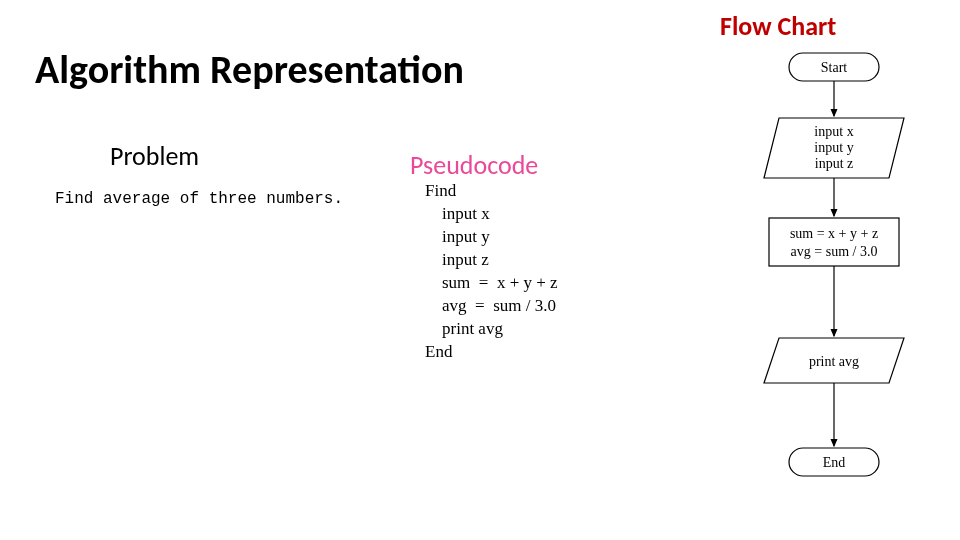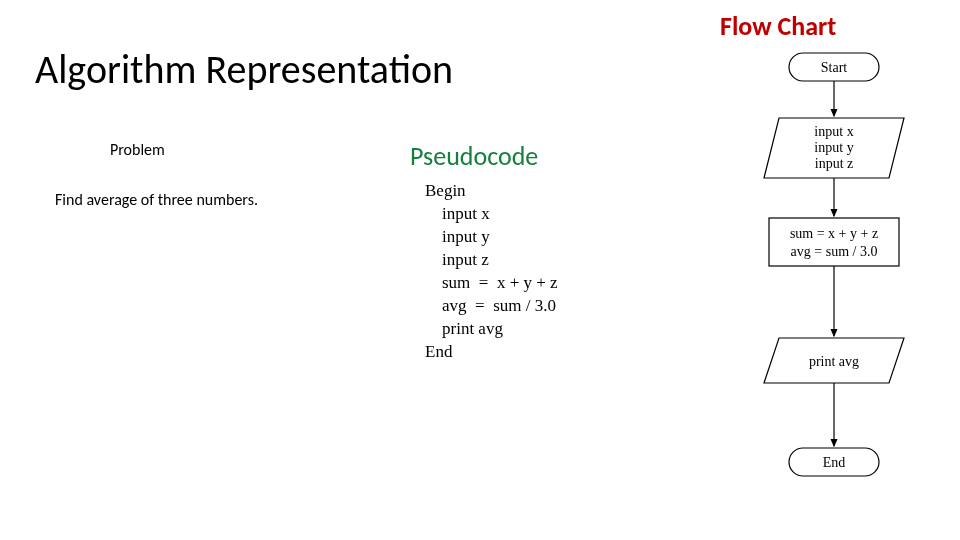--- a/index.html
+++ b/index.html
@@ -9,43 +9,44 @@
     background: #fff;
     font-family: Calibri, Arial, sans-serif;
     position: relative;
     overflow: hidden;
   }
   .main-title {
     position: absolute;
     left: 35px;
     top: 45px;
     font-size: 40px;
-    font-weight: 400;
+    font-weight: 700;
     color: #000;
   }
   .problem-heading {
     position: absolute;
     left: 110px;
     top: 140px;
-    font-size: 16px;
+    font-size: 26px;
     color: #000;
   }
   .problem-text {
     position: absolute;
     left: 55px;
     top: 190px;
     font-size: 16px;
     color: #000;
+    font-family: Liberation Mono, monospace;
   }
   .pseudocode-heading {
     position: absolute;
     left: 410px;
-    top: 140px;
+    top: 149px;
     font-size: 26px;
-    color: #15803d;
+    color: #ec4899;
   }
   .pseudocode-block {
     position: absolute;
     left: 425px;
     top: 180px;
     font-family: "Times New Roman", serif;
     font-size: 17px;
     color: #000;
     line-height: 1.35;
     white-space: pre;
@@ -74,21 +75,21 @@
 </style>
 </head>
 <body>
 
 <div class="main-title">Algorithm Representation</div>
 
 <div class="problem-heading">Problem</div>
 <div class="problem-text">Find average of three numbers.</div>
 
 <div class="pseudocode-heading">Pseudocode</div>
-<div class="pseudocode-block"><span>Begin</span>
+<div class="pseudocode-block"><span>Find</span>
 <span>    input x</span>
 <span>    input y</span>
 <span>    input z</span>
 <span>    sum  =  x + y + z</span>
 <span>    avg  =  sum / 3.0</span>
 <span>    print avg</span>
 <span>End</span></div>
 
 <div class="flowchart-heading">Flow Chart</div>
 

